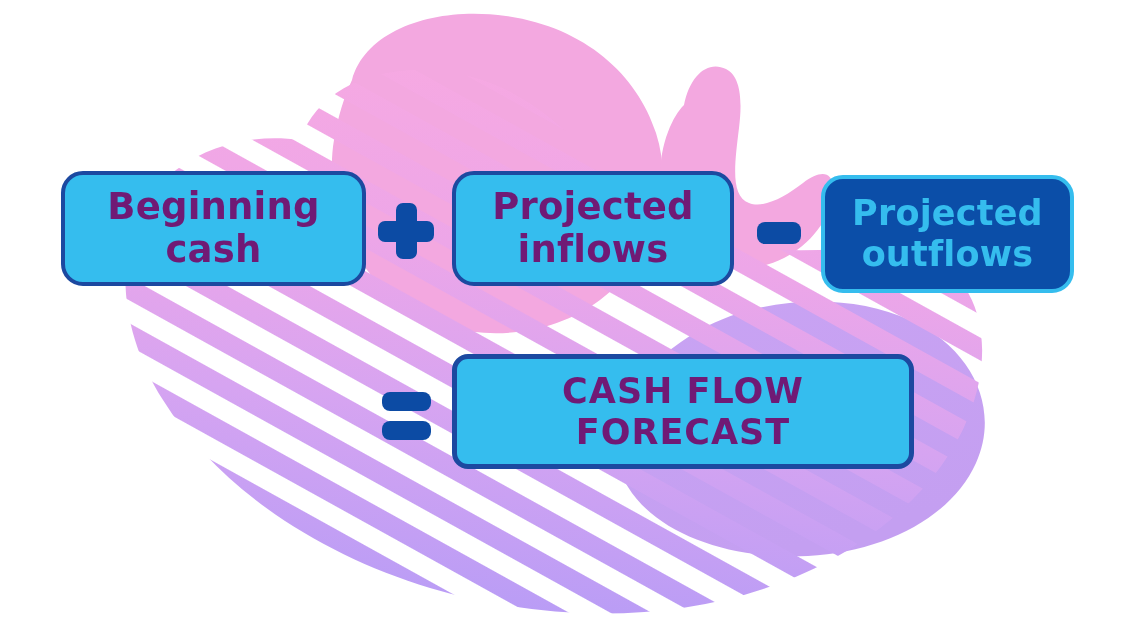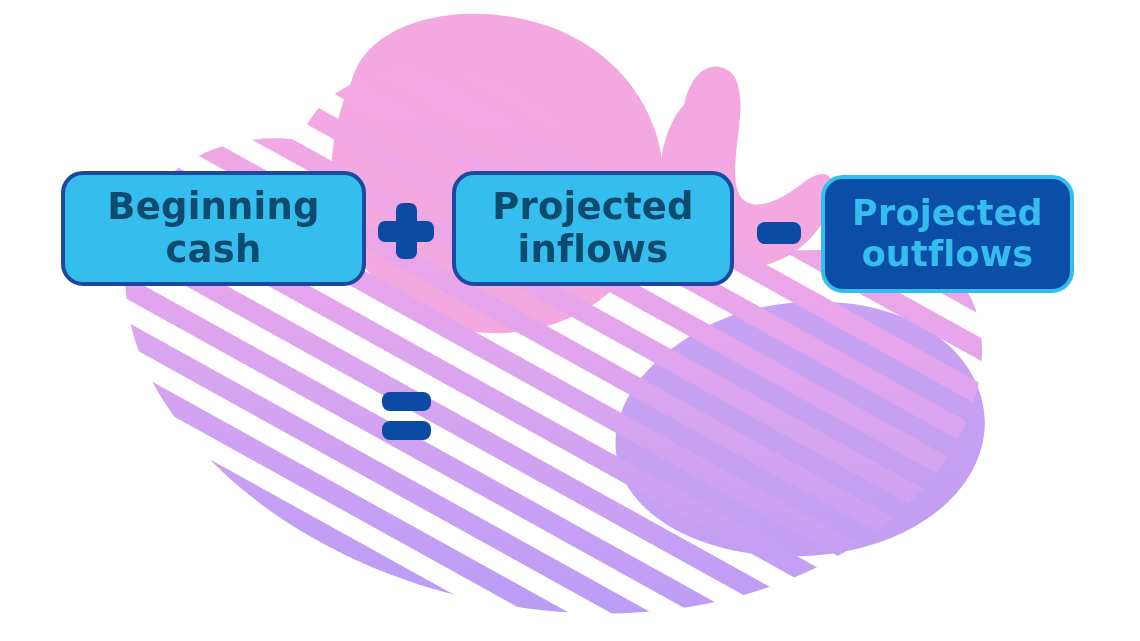--- a/index.html
+++ b/index.html
@@ -35,21 +35,21 @@
   .box {
     position: absolute;
     box-sizing: border-box;
     display: flex;
     align-items: center;
     justify-content: center;
     text-align: center;
     border-radius: 22px;
     border: 4px solid #1c49a0;
     background: #35bdee;
-    color: #0c4a6e;
+    color: #701a75;
     font-weight: 700;
     letter-spacing: 0.2px;
     line-height: 1.16;
     font-family: "DejaVu Sans", sans-serif;
   }
   .box.inverted {
     background: #0b4ea8;
     border-color: #35bdee;
     color: #35bdee;
   }
@@ -223,15 +223,19 @@
     <div class="box inverted" id="box-projected-outflows">
       <span class="box-text">Projected
 outflows</span>
     </div>
 
     <div class="op op-equals">
       <span class="bar top"></span>
       <span class="bar bottom"></span>
     </div>
 
+    <div class="box result" id="box-cash-flow-forecast">
+      <span class="box-text">CASH FLOW
+FORECAST</span>
+    </div>
 
   </div>
 </div>
 
 </body></html>

